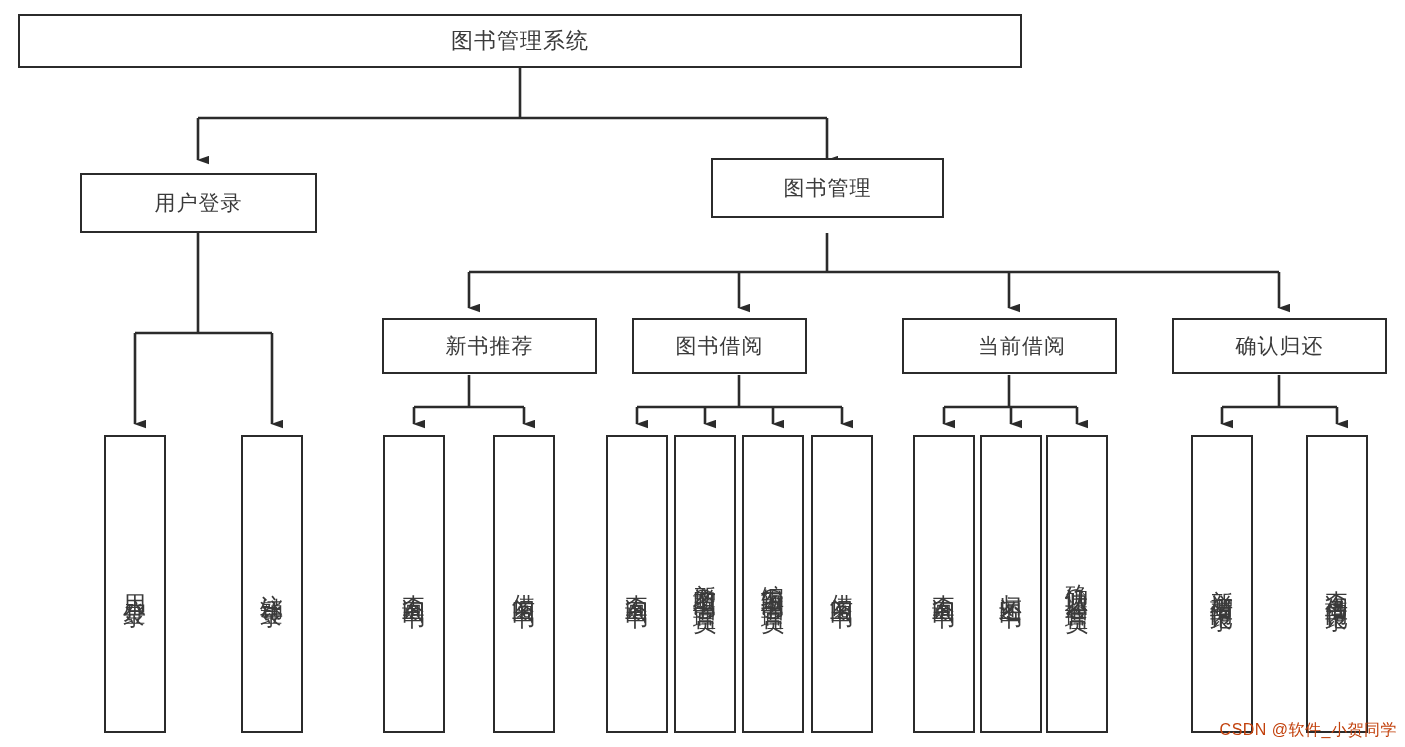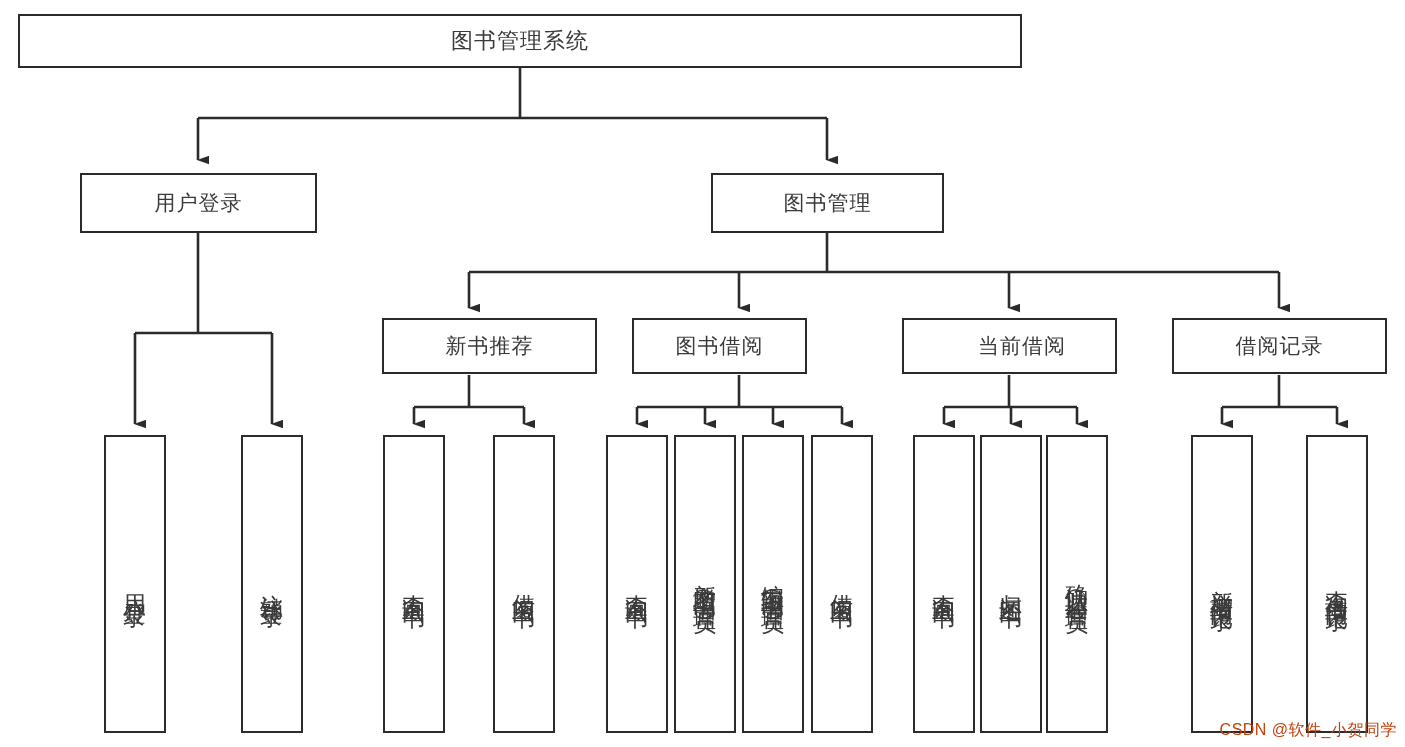--- a/index.html
+++ b/index.html
@@ -118,38 +118,38 @@
   </svg>
 
   <div class="node h-node root" style="left:18px;top:14px;width:1004px;height:54px;">
     <span class="lbl">图书管理系统</span>
   </div>
 
   <div class="node h-node" style="left:80px;top:173px;width:237px;height:60px;">
     <span class="lbl">用户登录</span>
   </div>
 
-  <div class="node h-node" style="left:711px;top:173px;width:233px;height:60px;">
+  <div class="node h-node" style="left:711px;top:158px;width:233px;height:60px;">
     <span class="lbl">图书管理</span>
   </div>
 
   <div class="node h-node" style="left:382px;top:318px;width:215px;height:56px;">
     <span class="lbl">新书推荐</span>
   </div>
 
   <div class="node h-node" style="left:632px;top:318px;width:175px;height:56px;">
     <span class="lbl">图书借阅</span>
   </div>
 
   <div class="node h-node" style="left:902px;top:318px;width:215px;height:56px;padding-left:25px;">
     <span class="lbl">当前借阅</span>
   </div>
 
   <div class="node h-node" style="left:1172px;top:318px;width:215px;height:56px;">
-    <span class="lbl">借阅记录</span>
+    <span class="lbl">确认归还</span>
   </div>
 
   <div class="node v-node" style="left:104px;top:435px;width:62px;height:298px;">
     <span class="lbl">用户登录</span>
   </div>
 
   <div class="node v-node" style="left:241px;top:435px;width:62px;height:298px;">
     <span class="lbl">注销登录</span>
   </div>
 

